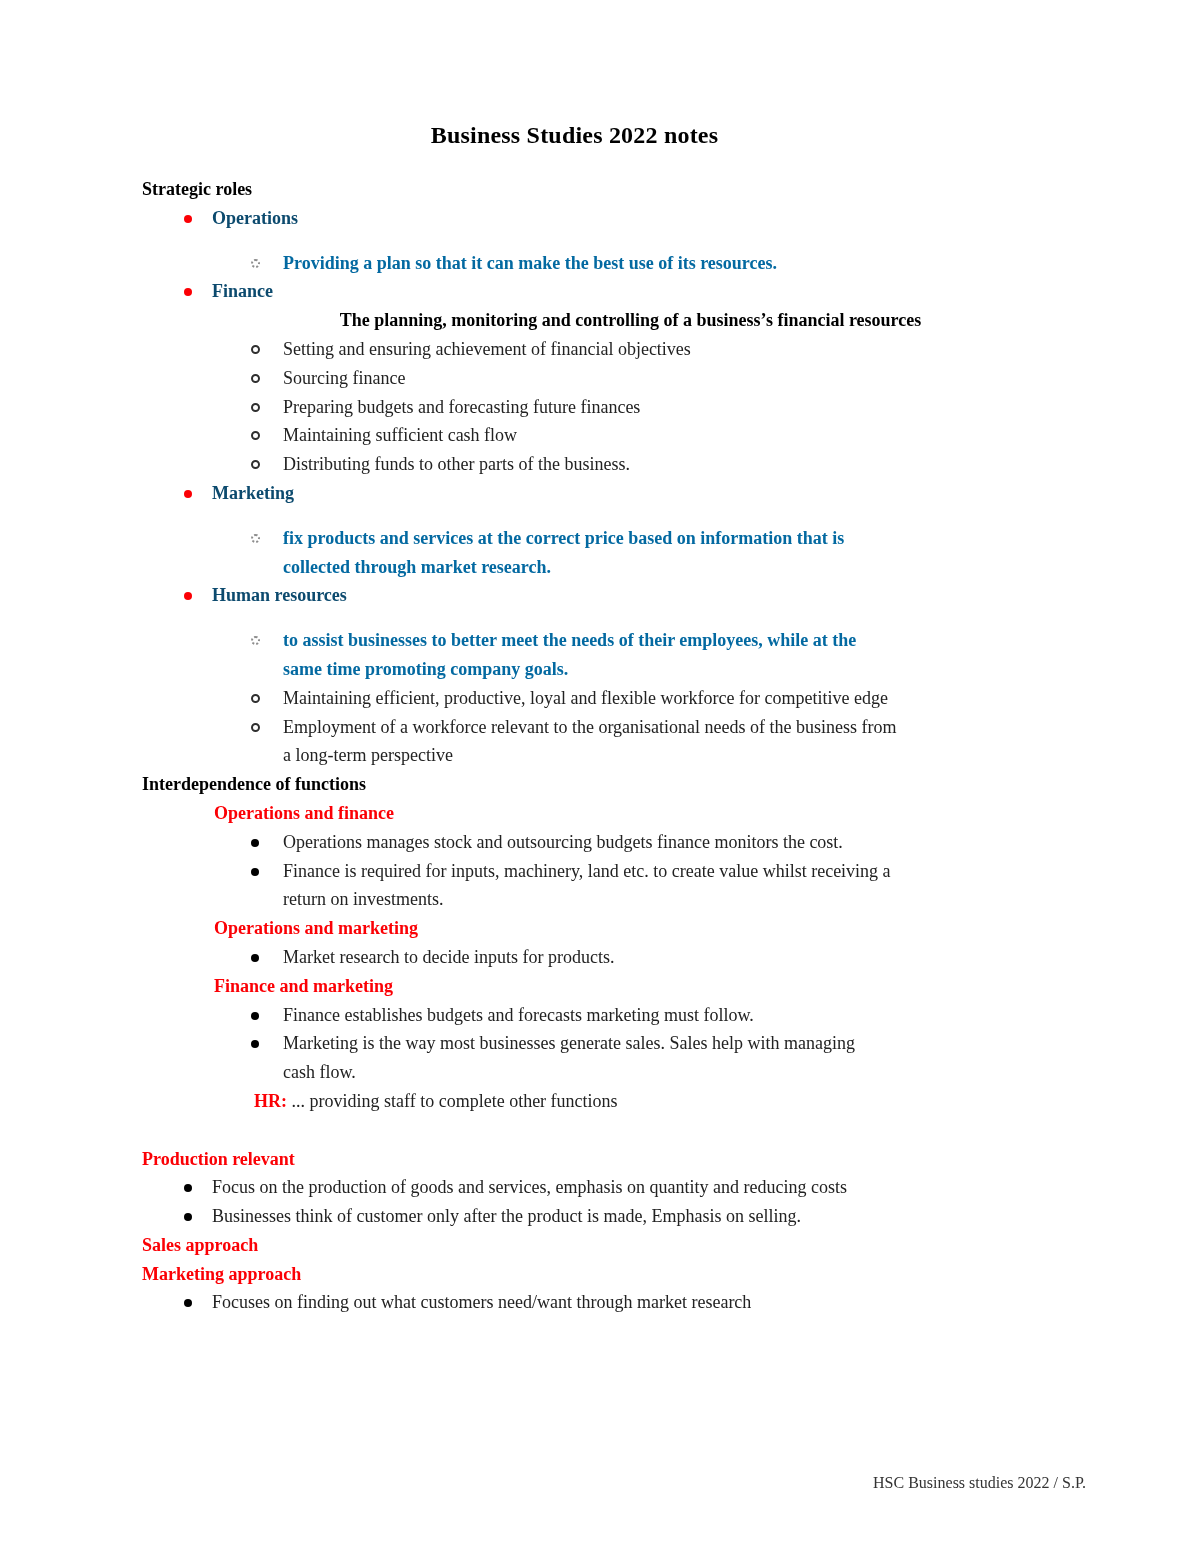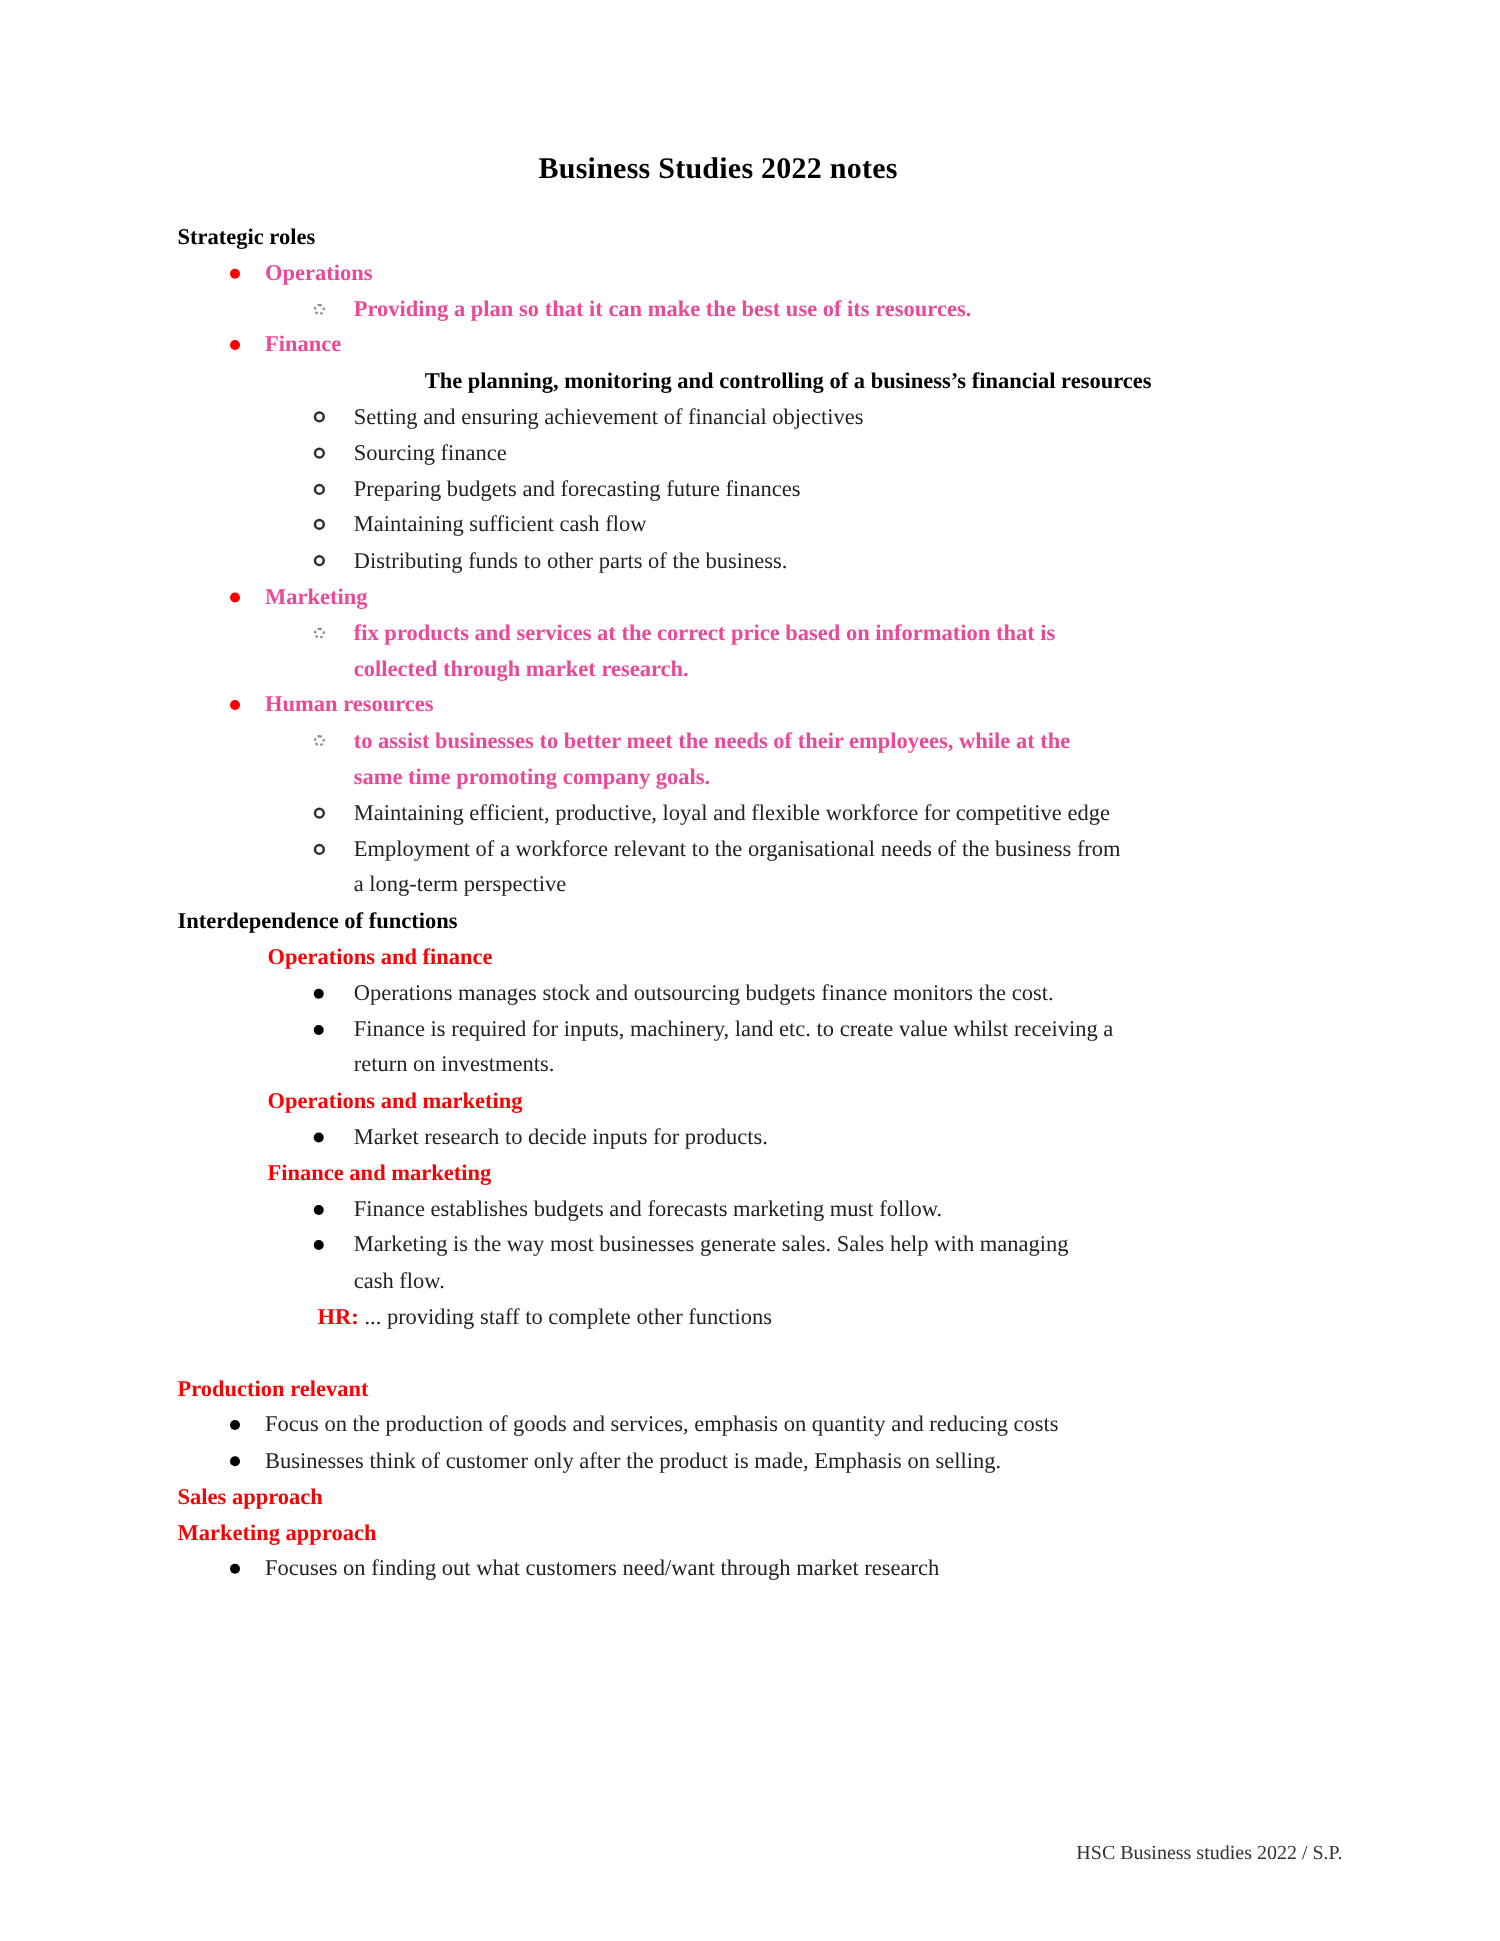--- a/index.html
+++ b/index.html
@@ -39,24 +39,24 @@
   .blank { height: 28.8px; }
   
   .h1    { font-weight: bold; color: #000000; }
   .h1red { font-weight: bold; color: #fb0005; }
   
   .subred { margin-left: 72px; font-weight: bold; color: #fb0005; }
   
   .boldplain { margin-left: 70px; font-weight: bold; color: #000000; text-align: center; }
   
   .b1, .b1red { padding-left: 70px; }
-  .b1red { font-weight: bold; color: #ec4899; }
+  .b1red { font-weight: bold; color: #0c4a6e; }
   
   .b2, .b2solid, .b2bold { padding-left: 141px; }
-  .b2bold { font-weight: bold; color: #ec4899; }
+  .b2bold { font-weight: bold; color: #0369a1; margin-top: 16px; }
   .labelline { margin-left: 112px; }
   .label { font-weight: bold; color: #fb0005; }
   .bullet {
     position: absolute;
     border-radius: 50%;
     box-sizing: border-box;
   }
   .b1 .bullet, .b1red .bullet {
     left: 42px; top: 11px;
     width: 8px; height: 8px;
@@ -75,21 +75,21 @@
     background: #000000;
     top: 11px; width: 8px; height: 8px;
   }
   .b2bold .bullet {
     border: 2px dotted #8d8d8d;
     background: transparent;
   }
   .footer {
     position: absolute;
     top: 1473px;
-    right: 70px;
+    right: 58px;
     font-size: 16px;
     line-height: 20px;
     color: #333333;
   }
 </style>
 </head>
 <body>
 
 <div class="page">
   <h1 class="title">Business Studies 2022 notes</h1>

